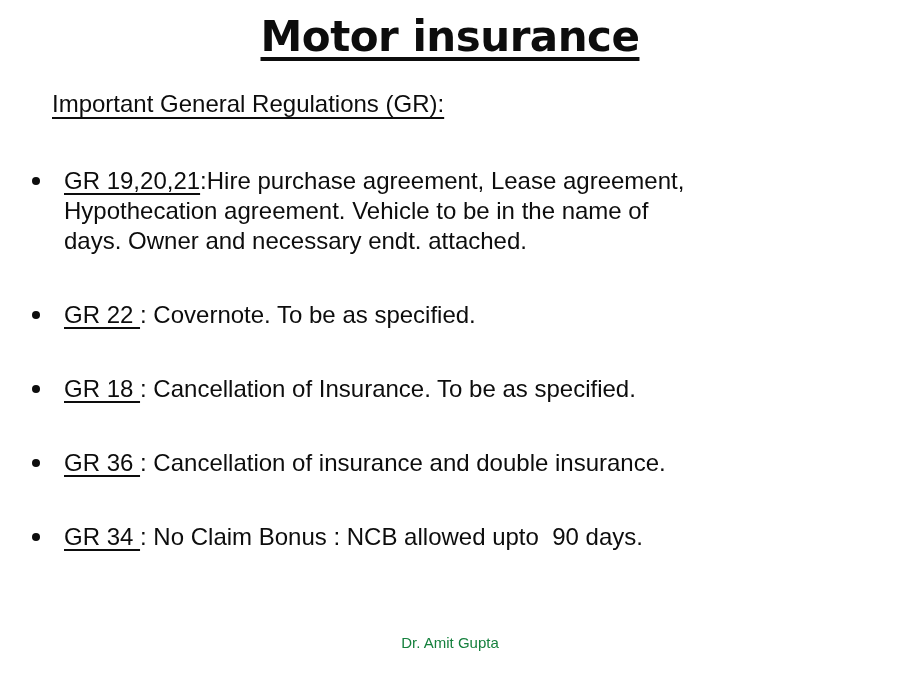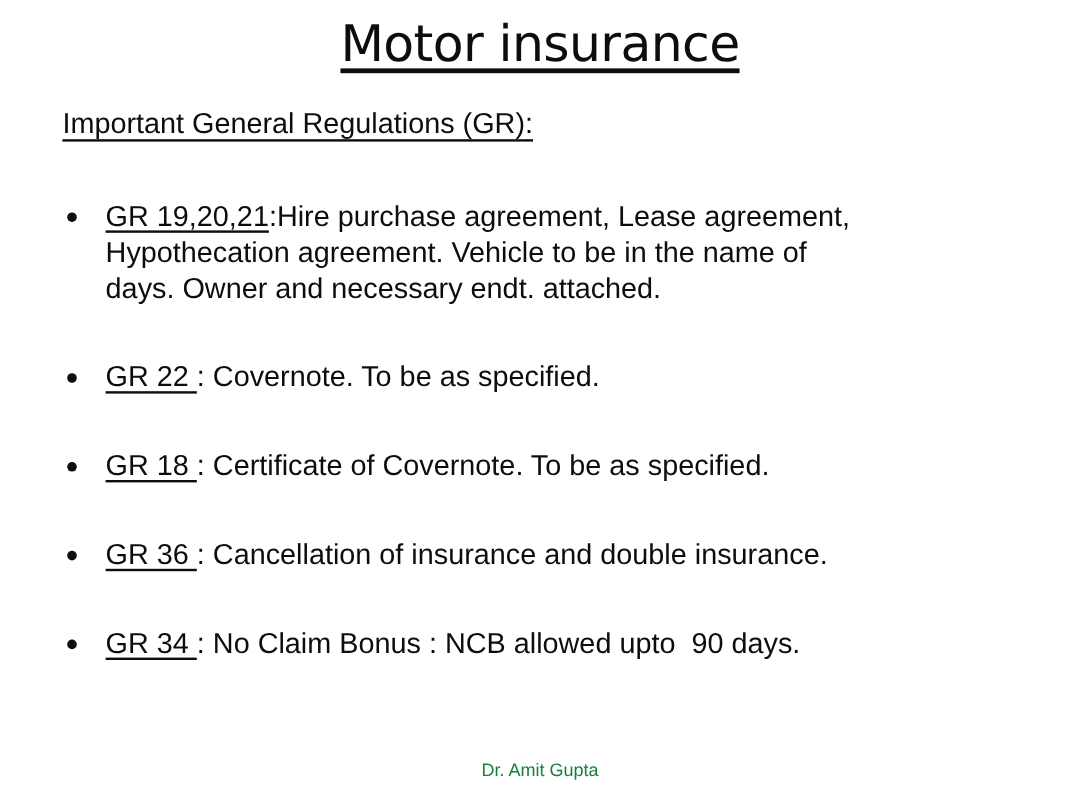--- a/index.html
+++ b/index.html
@@ -14,21 +14,21 @@
   }
 
   .title-wrap {
     padding-top: 12px;
     text-align: center;
   }
   .title {
     display: inline-block;
     font-family: "DejaVu Sans", "Liberation Sans", sans-serif;
     font-size: 42px;
-    font-weight: 400;
+    font-weight: 700;
     letter-spacing: -0.5px;
     color: #0d0d0d;
     text-decoration: underline;
     text-decoration-thickness: 4px;
     text-underline-offset: 6px;
   }
 
   .heading {
     margin: 28px 0 0 52px;
     font-size: 24px;
@@ -36,21 +36,21 @@
   }
   .heading span {
     text-decoration: underline;
     text-decoration-thickness: 2px;
     text-underline-offset: 5px;
   }
 
   .bullets {
     list-style: none;
     margin-top: 47px;
-    padding-left: 52px;
+    padding-left: 28px;
   }
   .bullet {
     display: flex;
     align-items: flex-start;
     margin-bottom: 44px;
     font-size: 24px;
     line-height: 30px;
   }
   .marker {
     width: 36px;
@@ -110,21 +110,21 @@
       <span class="marker">
           <span class="dot"></span>
         </span>
       <span class="bullet-content"><span class="bullet-label">GR 22 </span><span class="bullet-text">: Covernote. To be as specified.</span></span>
     </li>
 
     <li class="bullet">
       <span class="marker">
           <span class="dot"></span>
         </span>
-      <span class="bullet-content"><span class="bullet-label">GR 18 </span><span class="bullet-text">: Certificate of Covernote. To be as specified.</span></span>
+      <span class="bullet-content"><span class="bullet-label">GR 18 </span><span class="bullet-text">: Cancellation of Insurance. To be as specified.</span></span>
     </li>
 
     <li class="bullet">
       <span class="marker">
           <span class="dot"></span>
         </span>
       <span class="bullet-content"><span class="bullet-label">GR 36 </span><span class="bullet-text">: Cancellation of insurance and double insurance.</span></span>
     </li>
 
     <li class="bullet">

